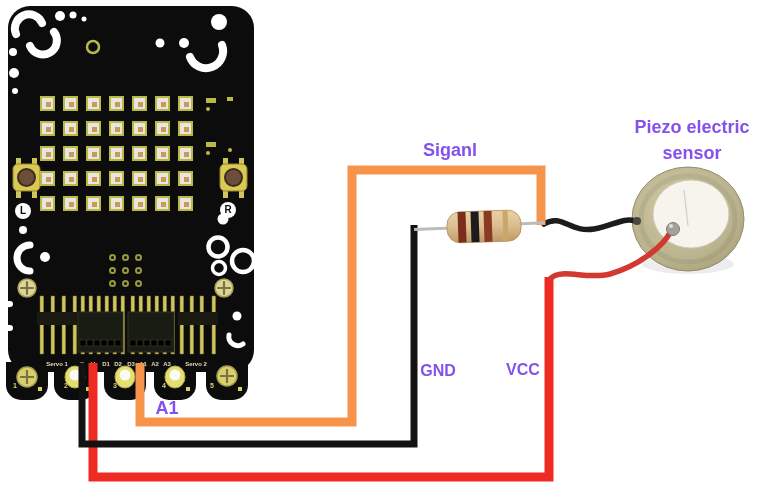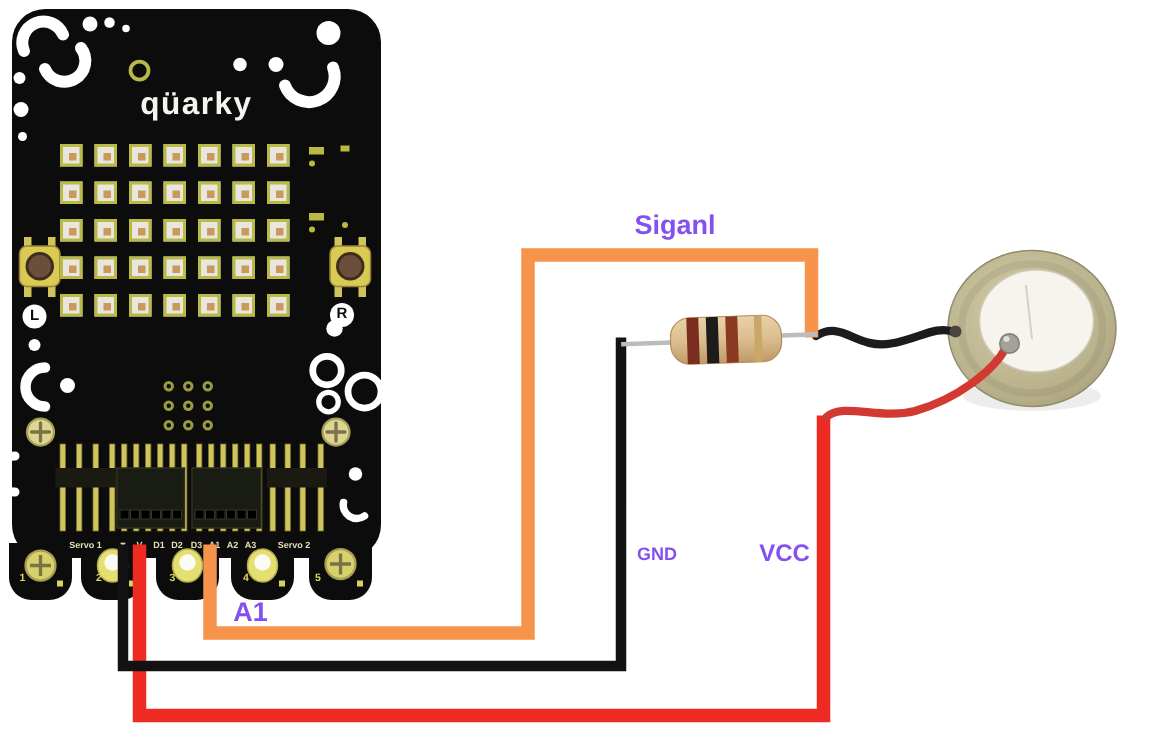--- a/index.html
+++ b/index.html
@@ -26,21 +26,21 @@
           color:#e3ddb8;z-index:3;white-space:nowrap;}
   .padnum{position:absolute;font-size:7px;font-weight:700;color:#ddd569;z-index:3;}
   
   #wires{position:absolute;left:0;top:0;z-index:5;}
   
   .anno{position:absolute;transform:translateX(-50%);color:#8450EE;font-weight:700;
         z-index:6;white-space:nowrap;text-align:center;}
   #lbl-signal{left:450px;top:140px;font-size:18px;}
   #lbl-piezo{left:692px;top:114px;font-size:18px;line-height:26px;}
   #lbl-res{left:489px;top:249px;font-size:18px;}
-  #lbl-gnd{left:438px;top:362px;font-size:12px;}
+  #lbl-gnd{left:438px;top:362px;font-size:16px;}
   #lbl-vcc{left:523px;top:361px;font-size:16px;}
   #lbl-a1{left:167px;top:398px;font-size:18px;}
 </style>
 </head>
 <body>
 
 <div id="stage">
 
   <div id="board">
     <div class="board-tab" style="left:-2px;"></div>
@@ -176,21 +176,20 @@
       <g fill="#d8d25e">
         <rect x="30" y="381" width="4" height="4"></rect>
           <rect x="78" y="381" width="4" height="4"></rect>
         <rect x="128" y="381" width="4" height="4"></rect>
           <rect x="178" y="381" width="4" height="4"></rect>
         <rect x="230" y="381" width="4" height="4"></rect>
       </g>
     </g>
   </svg>
 
-  <div id="logo">qüarky</div>
   <div id="led-matrix">
       <div class="led" style="left: 0px; top: 0px;">
         <i></i>
       </div>
       <div class="led" style="left: 23px; top: 0px;">
         <i></i>
       </div>
       <div class="led" style="left: 46px; top: 0px;">
         <i></i>
       </div>
@@ -367,16 +366,20 @@
       <g clip-path="url(#resClip)">
         <rect x="458" y="211" width="8" height="31" fill="#7c2e1e"></rect>
         <rect x="471" y="211" width="8" height="31" fill="#1c1c1c"></rect>
         <rect x="484" y="211" width="8" height="31" fill="#8a3a22"></rect>
         <rect x="503" y="211" width="5" height="31" fill="#c9a768"></rect>
       </g>
     </g>
   </svg>
 
   <div class="anno" id="lbl-signal">Siganl</div>
+  <div class="anno" id="lbl-piezo">
+    <span style="display:block;">Piezo electric</span>
+    <span style="display:block;">sensor</span>
+  </div>
   <div class="anno" id="lbl-gnd">GND</div>
   <div class="anno" id="lbl-vcc">VCC</div>
   <div class="anno" id="lbl-a1">A1</div>
 </div>
 
 </body></html>

